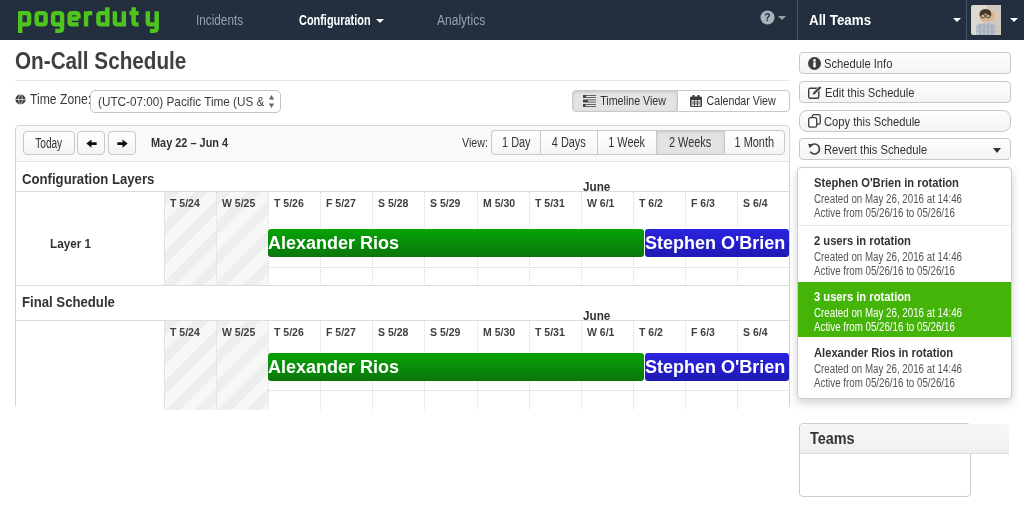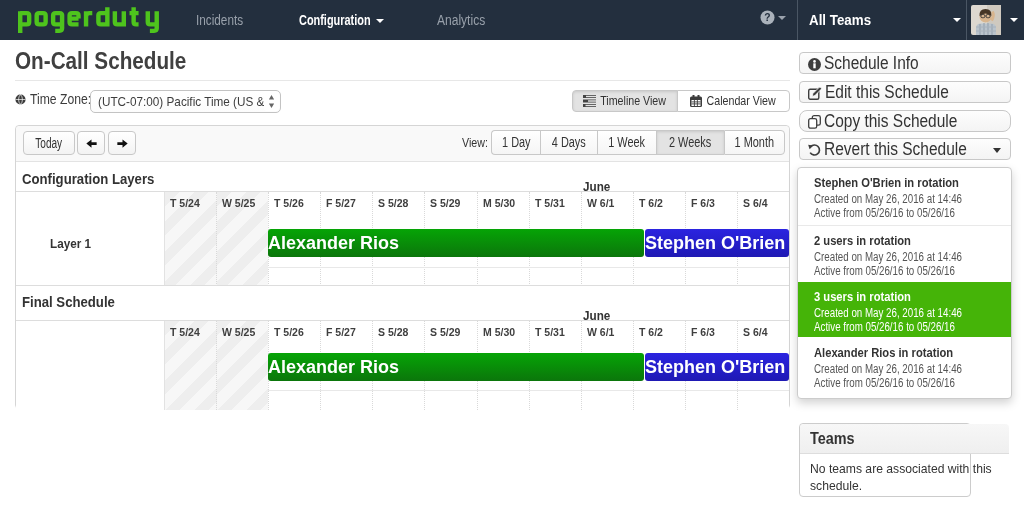--- a/index.html
+++ b/index.html
@@ -46,21 +46,21 @@
 .grid { position:absolute; left:0; width:773px; background:#fff; border-top:1px solid #ddd; }
 .col { position:absolute; top:0; border-left:1px dotted #d9d9d9; }
 .col .lbl { position:absolute; left:5px; top:5px; font-size:10.5px; font-weight:bold; color:#3f3f3f; white-space:nowrap; }
 .hatch { background:repeating-linear-gradient(135deg,#eeeeee 0 10px,#f7f7f7 10px 21px); }
 .bar { position:absolute; height:28px; border-radius:3px; color:#fff; font-size:18px; font-weight:bold; text-align:left; line-height:28px; white-space:nowrap; overflow:hidden; }
 .bar.green { background:linear-gradient(#06a406,#0b760b); }
 .bar.blue { background:linear-gradient(#2b24e0,#1f19b4); }
 .subline { position:absolute; height:1px; background:#e8e8e8; }
 
 
-.sbtn { position:absolute; left:799px; width:212px; height:22px; border:1px solid #c8c8c8; border-radius:4px; background:linear-gradient(#fdfdfd,#f4f4f4); font-size:18px; color:#333; line-height:21px; padding-left:8px; }
+.sbtn { position:absolute; left:799px; width:212px; height:22px; border:1px solid #c8c8c8; border-radius:4px; background:linear-gradient(#fdfdfd,#f4f4f4); font-size:13px; color:#333; line-height:21px; padding-left:8px; }
 .sbtn .ic { display:inline-block; vertical-align:-2px; margin-right:3px; }
 #dropdown { position:absolute; left:797px; top:167px; width:215px; height:232px; background:#fff; border:1px solid #ccc; border-radius:4px; box-shadow:0 4px 10px rgba(0,0,0,.18); }
 .ditem { position:absolute; left:0; width:213px; padding:7px 0 0 16px; }
 .ditem .t1 { font-size:13px; font-weight:bold; color:#333; margin-bottom:2px; transform:scaleX(.86); transform-origin:0 50%; white-space:nowrap; }
 .ditem .t2 { font-size:12.5px; color:#555; line-height:14px; transform:scaleX(.78); transform-origin:0 50%; white-space:nowrap; }
 .ditem.green { background:#45b408; }
 .ditem.green .t1, .ditem.green .t2 { color:#fff; }
 .dsep { position:absolute; left:0; width:213px; height:1px; background:#e9e9e9; }
 
 #teams { position:absolute; left:799px; top:423px; width:172px; height:74px; border:1px solid #ccc; border-radius:4px; background:#fff; }
@@ -152,20 +152,21 @@
     <div class="tbtn" style="left:61px;width:28px;">
       <svg style="vertical-align:-1px" width="11" height="11" viewBox="0 0 16 16" fill="#111">
           <path d="M15.5,6 H8 V2 L0.5,8 L8,14 V10 H15.5 Z"></path>
         </svg>
     </div>
     <div class="tbtn" style="left:92px;width:28px;">
       <svg style="vertical-align:-1px" width="11" height="11" viewBox="0 0 16 16" fill="#111">
           <path d="M0.5,6 H8 V2 L15.5,8 L8,14 V10 H0.5 Z"></path>
         </svg>
     </div>
+    <div id="range"><span class="sx" style="transform:scaleX(.84)">May 22 – Jun 4</span></div>
     <div id="viewlbl"><span class="sx" style="transform:scaleX(.82)">View:</span></div>
     <div class="grp first" style="left:475px;width:49px;"><span class="sc" style="transform:scaleX(.78)">1 Day</span></div>
     <div class="grp" style="left:524px;width:57px;"><span class="sc" style="transform:scaleX(.78)">4 Days</span></div>
     <div class="grp" style="left:581px;width:59px;"><span class="sc" style="transform:scaleX(.78)">1 Week</span></div>
     <div class="grp on" style="left:640px;width:68px;"><span class="sc" style="transform:scaleX(.78)">2 Weeks</span></div>
     <div class="grp last" style="left:708px;width:61px;"><span class="sc" style="transform:scaleX(.78)">1 Month</span></div>
   </div>
 
   <div class="sechead" style="top:36px;height:29px;">
     <div class="t" style="top:9px;"><span class="sx" style="transform:scaleX(.94)">Configuration Layers</span></div>
@@ -303,14 +304,13 @@
   </div>
   <div class="ditem" style="top:170px;height:55px;">
     <div class="t1">Alexander Rios in rotation</div>
     <div class="t2">Created on May 26, 2016 at 14:46</div>
     <div class="t2">Active from 05/26/16 to 05/26/16</div>
   </div>
 </div>
 
 <div id="teams">
   <div class="hd"><span class="sx" style="transform:scaleX(.9)">Teams</span></div>
-  <div class="bd"><span class="sx" style="transform:scaleX(.9);white-space:nowrap;">No teams are associated with this<br>schedule.</span></div>
 </div>
 
 </body></html>

